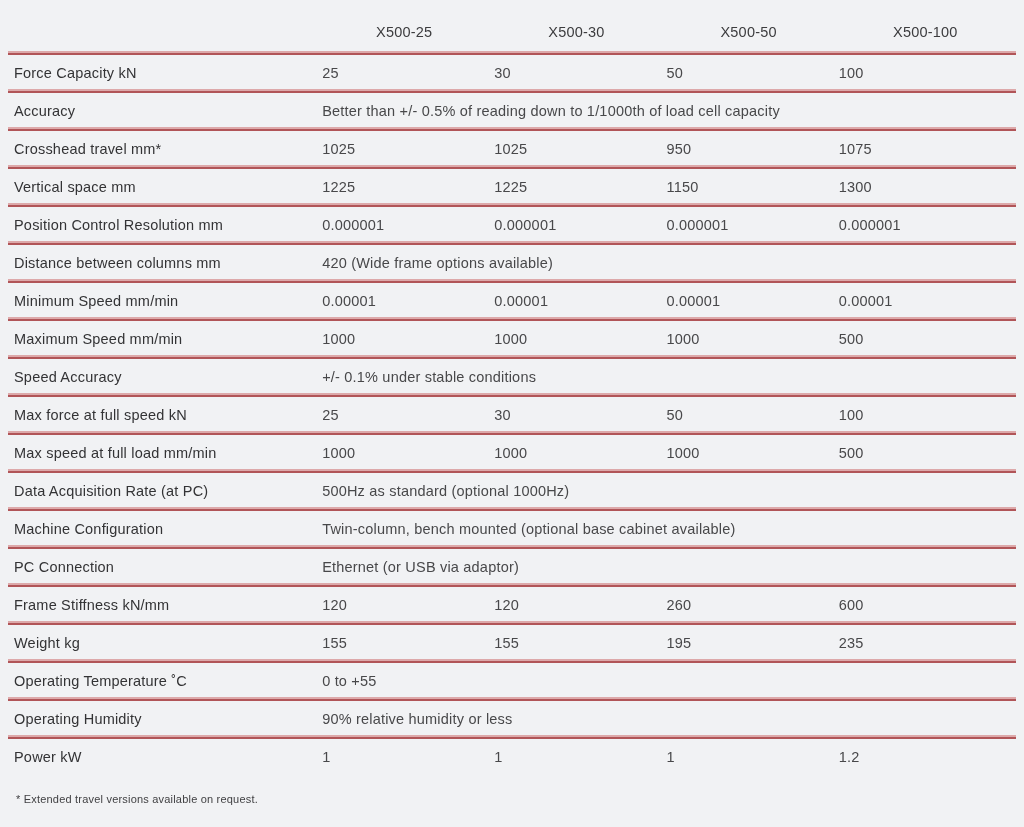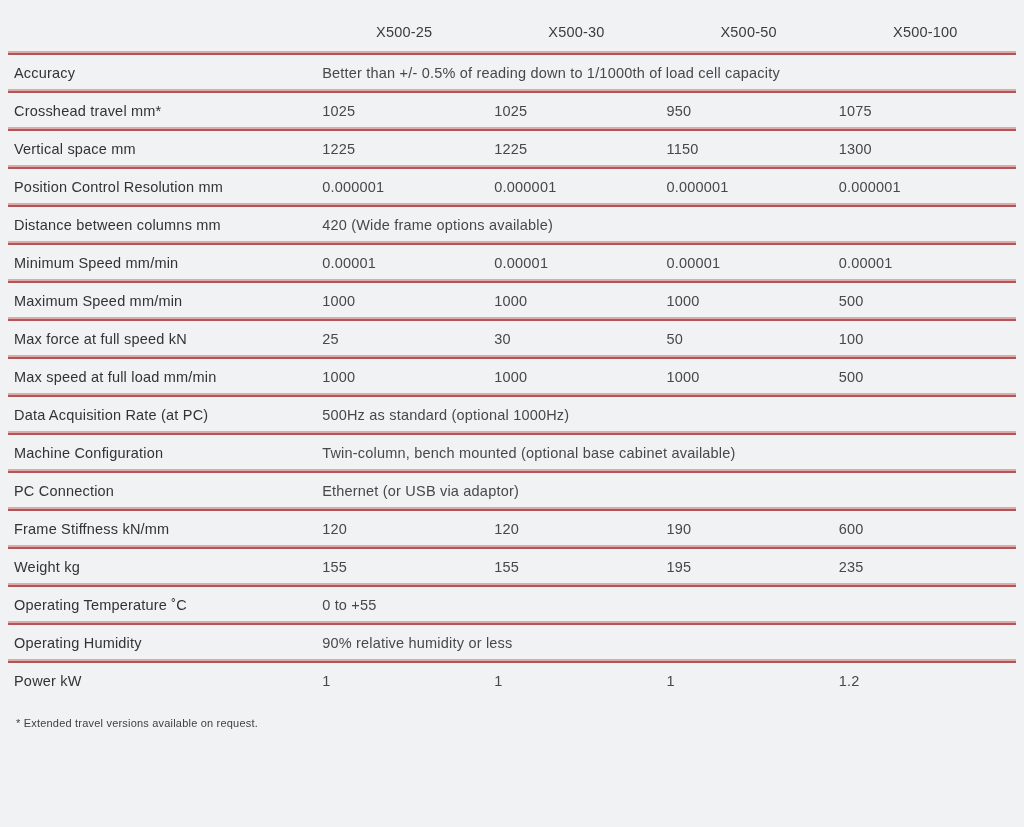--- a/index.html
+++ b/index.html
@@ -81,20 +81,27 @@
       <tr>
         <th class="label-col"></th>
         <th>X500-25</th>
         <th>X500-30</th>
         <th>X500-50</th>
         <th>X500-100</th>
       </tr>
     </thead>
     <tbody>
         <tr>
+          <td class="label">Force Capacity kN</td>
+          <td class="value">25</td>
+          <td class="value">30</td>
+          <td class="value">50</td>
+          <td class="value">100</td>
+        </tr>
+        <tr>
           <td class="label">Accuracy</td>
           <td class="value" colspan="4">Better than +/- 0.5% of reading down to 1/1000th of load cell capacity</td>
         </tr>
         <tr>
           <td class="label">Crosshead travel mm*</td>
           <td class="value">1025</td>
           <td class="value">1025</td>
           <td class="value">950</td>
           <td class="value">1075</td>
         </tr>
@@ -124,20 +131,24 @@
           <td class="value">0.00001</td>
         </tr>
         <tr>
           <td class="label">Maximum Speed mm/min</td>
           <td class="value">1000</td>
           <td class="value">1000</td>
           <td class="value">1000</td>
           <td class="value">500</td>
         </tr>
         <tr>
+          <td class="label">Speed Accuracy</td>
+          <td class="value" colspan="4">+/- 0.1% under stable conditions</td>
+        </tr>
+        <tr>
           <td class="label">Max force at full speed kN</td>
           <td class="value">25</td>
           <td class="value">30</td>
           <td class="value">50</td>
           <td class="value">100</td>
         </tr>
         <tr>
           <td class="label">Max speed at full load mm/min</td>
           <td class="value">1000</td>
           <td class="value">1000</td>
@@ -153,21 +164,21 @@
           <td class="value" colspan="4">Twin-column, bench mounted (optional base cabinet available)</td>
         </tr>
         <tr>
           <td class="label">PC Connection</td>
           <td class="value" colspan="4">Ethernet (or USB via adaptor)</td>
         </tr>
         <tr>
           <td class="label">Frame Stiffness kN/mm</td>
           <td class="value">120</td>
           <td class="value">120</td>
-          <td class="value">190</td>
+          <td class="value">260</td>
           <td class="value">600</td>
         </tr>
         <tr>
           <td class="label">Weight kg</td>
           <td class="value">155</td>
           <td class="value">155</td>
           <td class="value">195</td>
           <td class="value">235</td>
         </tr>
         <tr>

